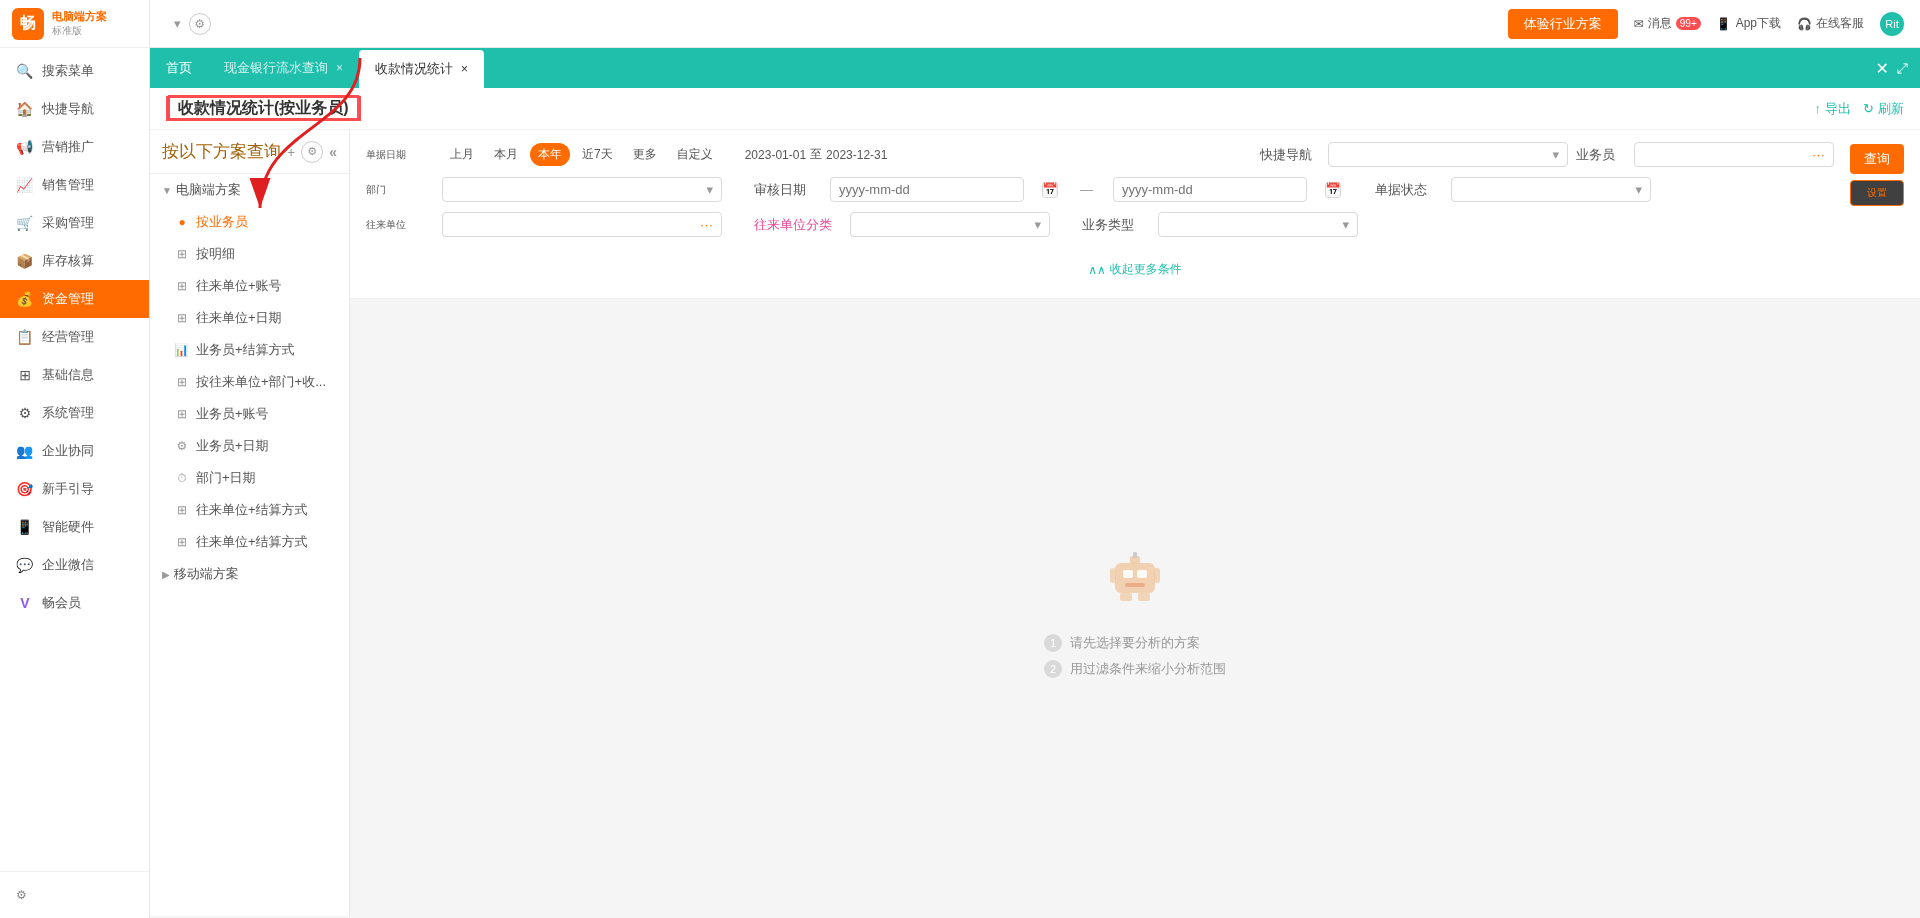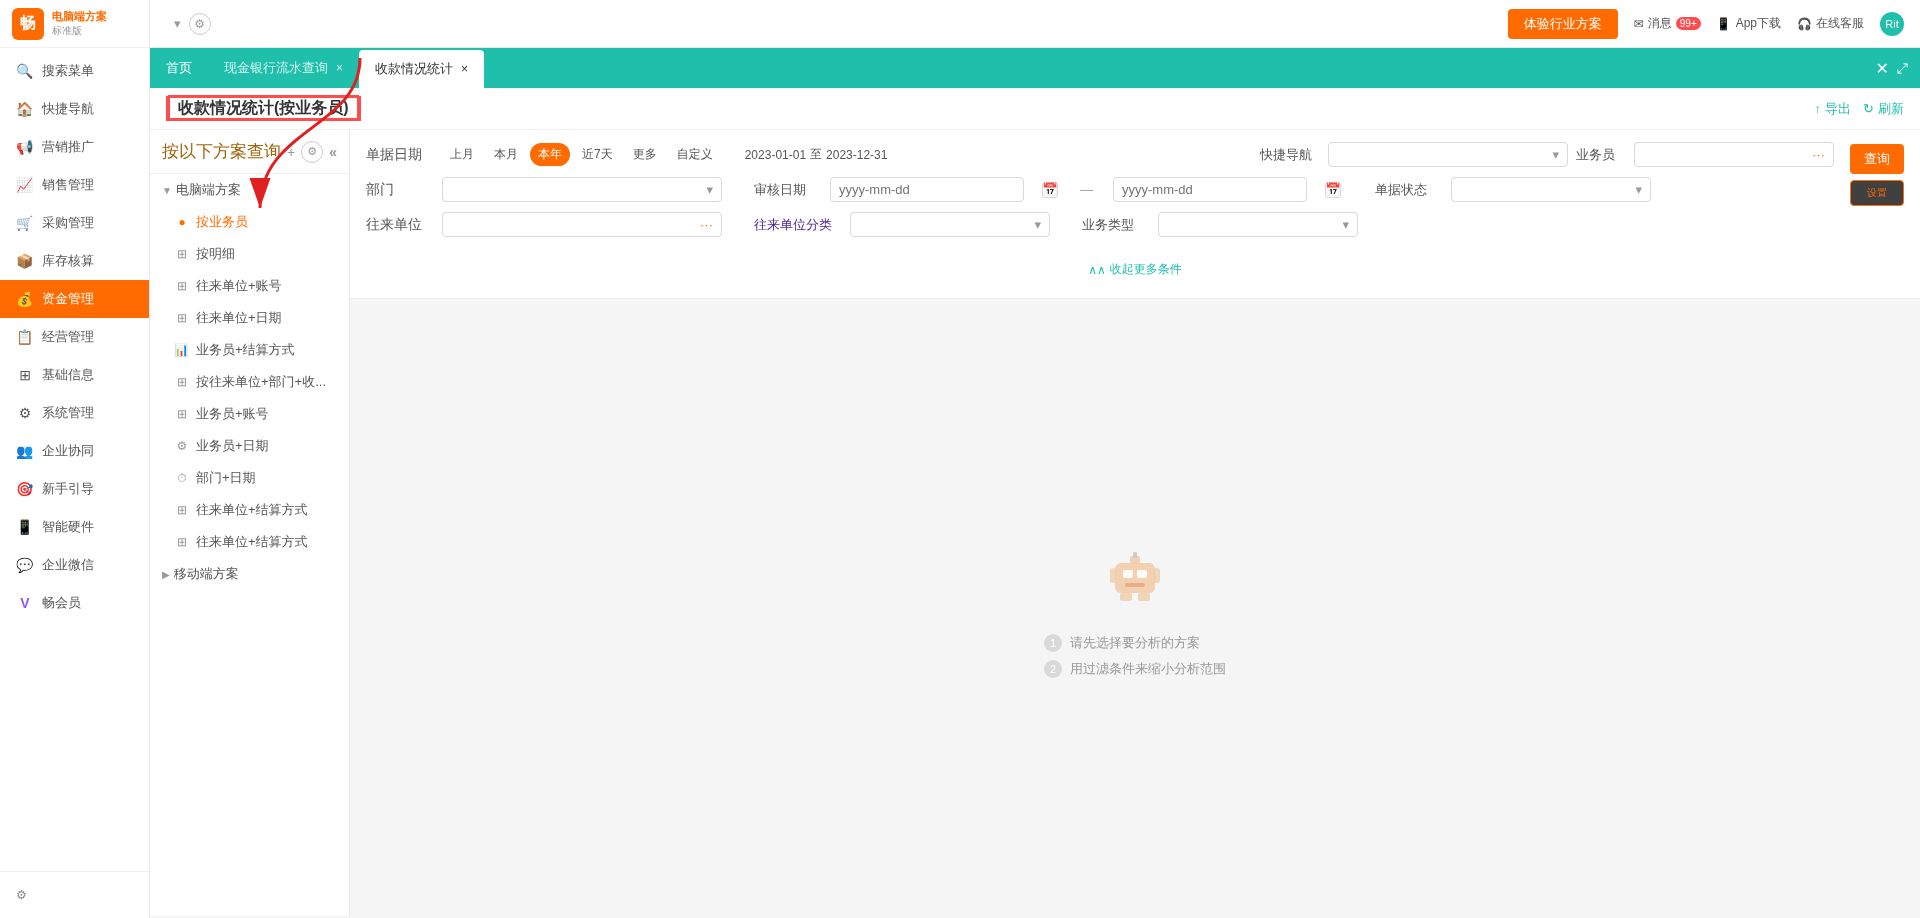--- a/index.html
+++ b/index.html
@@ -60,21 +60,21 @@
     .tree-group-header .arrow { font-size: 10px; margin-right: 4px; color: #999; }
     .tree-children { padding-left: 8px; }
 
     
     .right-panel { flex: 1; display: flex; flex-direction: column; overflow: hidden; }
 
     
     .filter-area { background: #fff; padding: 12px 16px; border-bottom: 1px solid #f0f0f0; }
     .filter-row { display: flex; align-items: center; margin-bottom: 10px; gap: 16px; }
     .filter-row:last-child { margin-bottom: 16px; }
-    .filter-label { font-size: 14px; color: #555; min-width: 60px; flex-shrink: 0; }
+    .filter-label { font-size: 10px; color: #555; min-width: 60px; flex-shrink: 0; }
     .date-tabs { display: flex; gap: 4px; align-items: center; }
     .date-tab { padding: 3px 8px; border-radius: 3px; cursor: pointer; font-size: 12px; color: #555; }
     .date-tab.active { background: #ff6b00; color: white; border-radius: 12px; }
     .date-range { display: flex; align-items: center; gap: 4px; font-size: 12px; color: #555; margin-left: 8px; }
     .filter-select { display: flex; align-items: center; border: 1px solid #d9d9d9; border-radius: 4px; padding: 4px 8px; min-width: 200px; cursor: pointer; background: white; font-size: 13px; color: #555; }
     .filter-select .chevron { margin-left: auto; color: #999; }
     .filter-input { border: 1px solid #d9d9d9; border-radius: 4px; padding: 4px 8px; font-size: 13px; color: #bbb; min-width: 140px; }
     .filter-dash { color: #999; padding: 0 4px; }
     .query-btn { background: #ff6b00; color: white; border: none; padding: 6px 12px; border-radius: 4px; cursor: pointer; font-size: 13px; font-family: Liberation Serif, serif; }
     .set-btn { background: #404040; color: #ff6b00; border: 1px solid #ff6b00; padding: 5px 16px; border-radius: 4px; cursor: pointer; font-size: 10px; }
@@ -365,21 +365,21 @@
                 <span class="chevron">▾</span>
               </div>
             </div>
 
             <div class="filter-row">
               <span class="filter-label">往来单位</span>
               <div class="filter-select" style="min-width:280px;">
                 <span style="flex:1;"></span>
                 <span style="color:#ff6b00;font-size:13px;">···</span>
               </div>
-              <span style="font-size:13px;color:#4c1d95;min-width:80px;margin-left:16px;">往来单位分类</span>
+              <span style="font-size:13px;color:#ec4899;min-width:80px;margin-left:16px;">往来单位分类</span>
               <div class="filter-select" style="min-width:200px;">
                 <span style="flex:1;"></span>
                 <span class="chevron">▾</span>
               </div>
               <span style="font-size:13px;color:#555;min-width:60px;margin-left:16px;">业务类型</span>
               <div class="filter-select" style="min-width:200px;">
                 <span style="flex:1;"></span>
                 <span class="chevron">▾</span>
               </div>
             </div>

